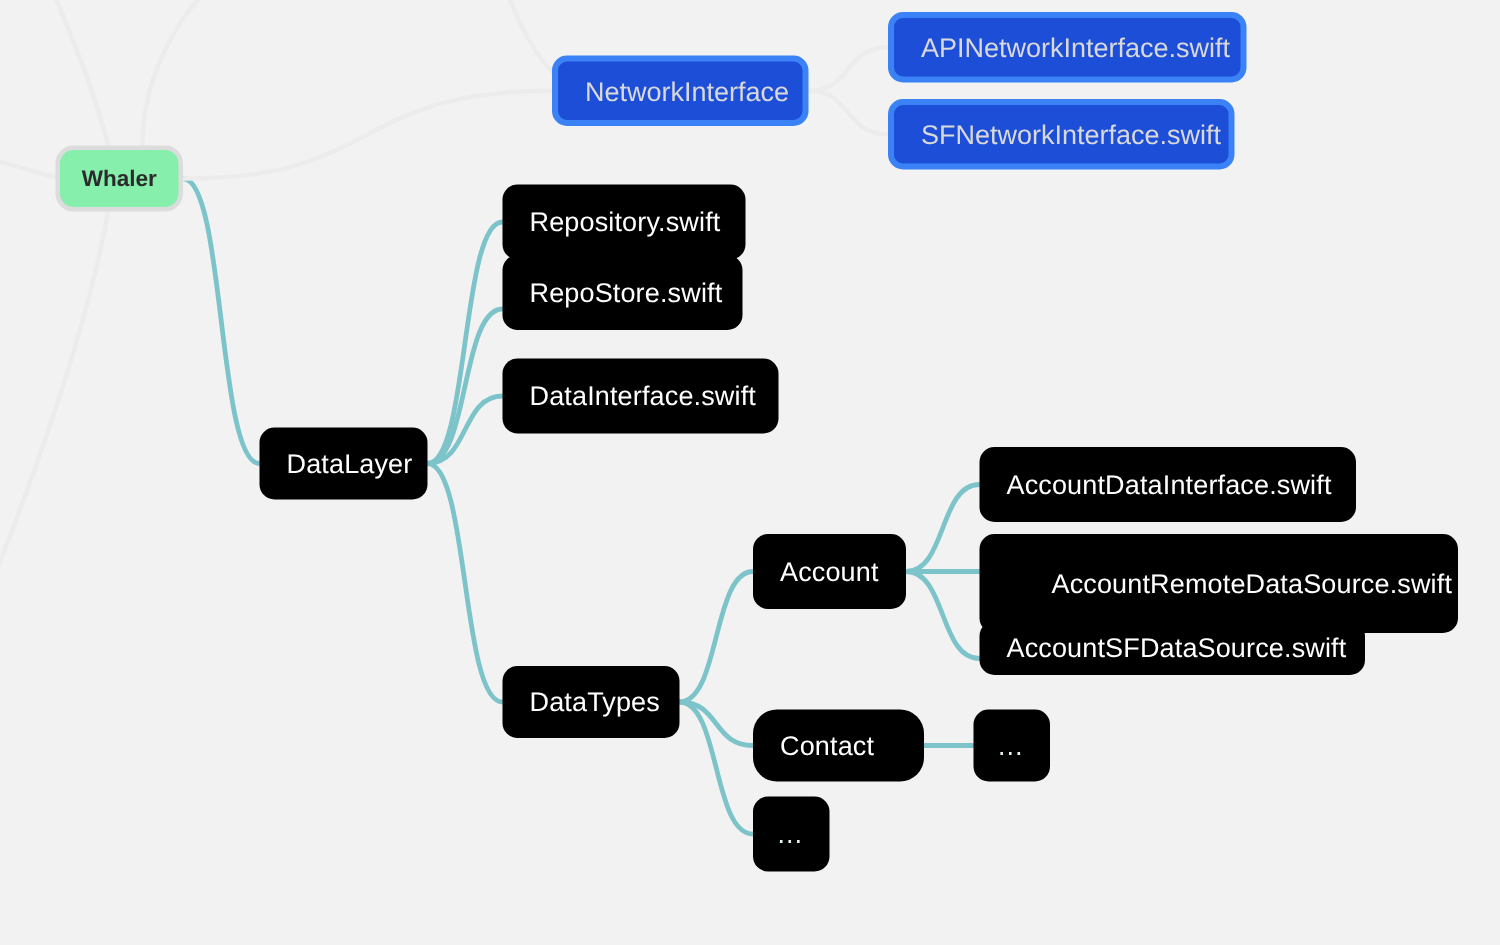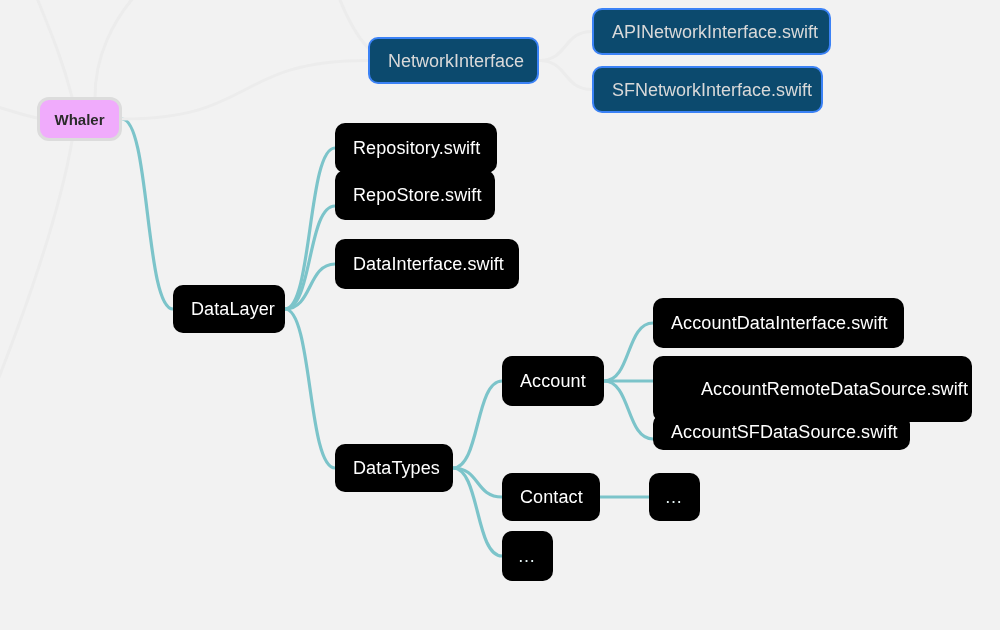--- a/index.html
+++ b/index.html
@@ -44,32 +44,32 @@
     letter-spacing: 0.1px;
   }
   .node.teal.ellipsis {
     padding: 0 0;
     justify-content: center;
     color: #e4f2f3;
     letter-spacing: 2px;
   }
   
   .node.root {
-    background: #f0abfc;
+    background: #86efac;
     border: 3px solid #dcdcdc;
     color: #2b2b2b;
     font-size: 15px;
     font-weight: bold;
     justify-content: center;
     border-radius: 12px;
   }
   
   .node.faded {
-    background: #0c4a6e;
-    border: 2px solid #3b82f6;
+    background: #1d4ed8;
+    border: 4px solid #3b82f6;
     color: #d9d9d9;
     font-size: 18px;
     padding: 0 18px;
     border-radius: 10px;
   }
   .node-label {
     display: block;
     line-height: 1;
   }
 </style>
@@ -132,21 +132,21 @@
       </div>
       <div class="node teal" style="left: 653px; top: 298px; width: 251px; height: 50px;">
         <span class="node-label">AccountDataInterface.swift</span>
       </div>
       <div class="node teal" style="left: 653px; top: 356px; width: 319px; height: 66px; padding-left: 48px;">
         <span class="node-label">AccountRemoteDataSource.swift</span>
       </div>
       <div class="node teal" style="left: 653px; top: 414px; width: 257px; height: 36px;">
         <span class="node-label">AccountSFDataSource.swift</span>
       </div>
-      <div class="node teal" style="left: 502px; top: 473px; width: 98px; height: 48px;">
+      <div class="node teal" style="left: 502px; top: 473px; width: 114px; height: 48px; border-radius: 16px;">
         <span class="node-label">Contact</span>
       </div>
       <div class="node teal ellipsis" style="left: 649px; top: 473px; width: 51px; height: 48px;">
         <span class="node-label">…</span>
       </div>
       <div class="node teal ellipsis" style="left: 502px; top: 531px; width: 51px; height: 50px;">
         <span class="node-label">…</span>
       </div>
     </div>
 </div>

